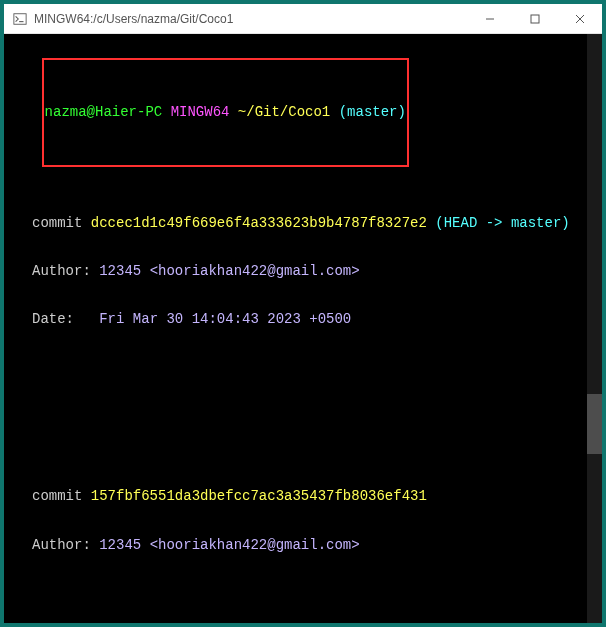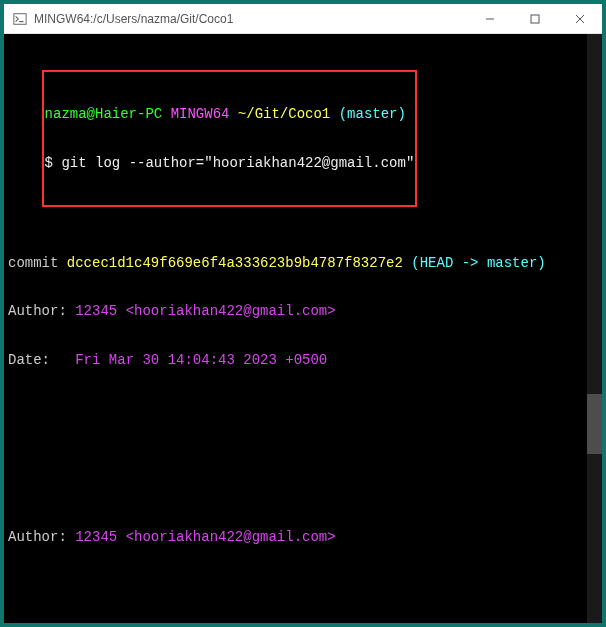--- a/index.html
+++ b/index.html
@@ -50,27 +50,27 @@
     white-space: pre;
     overflow: hidden;
     position: relative;
   }
   .line { white-space: pre; }
   .green { color: #33ff33; }
   .yellow { color: #ffff55; }
   .cyan { color: #55ffff; }
   .magenta { color: #ff55ff; }
   .white { color: #eeeeee; }
-  .grey { color: #d946ef; margin-top: 35px; }
-  .lbl { color:#cccccc; }
+  .grey { color: #c4b5fd; margin-top: 35px; }
+  .lbl { color:#cccccc;margin-left:24px; }
   .redbox {
     border: 2px solid #ff3030;
-    padding: 2px 1px;
+    padding: 12px 1px;
     display: inline-block;
-    margin-top:16px;
+    margin-top:4px;
   }
   .scrollbar {
     position: absolute;
     right: 0; top: 0; bottom: 0; width: 15px;
     background: #1a1a1a;
   }
   .scrollthumb {
     position:absolute; right:0; width:15px;
     top: 360px; height: 60px;
     background: #4d4d4d;
@@ -105,31 +105,31 @@
             <line x1="1" y1="1" x2="9" y2="9" stroke="#555" stroke-width="1"></line>
             <line x1="9" y1="1" x2="1" y2="9" stroke="#555" stroke-width="1"></line>
           </svg>
         </div>
     </div>
   </div>
 
   <div class="terminal">
     <div class="redbox">
       <div class="line"><span class="green">nazma@Haier-PC</span><span class="magenta"> MINGW64</span><span class="yellow"> ~/Git/Coco1</span><span class="cyan"> (master)</span></div>
-      <div class="line"><span class="white">$ </span><span class="white">git log --author="hooriakhan422@gmail.com"</span></div>
     </div>
 
     
     <div class="line"><span class="yellow lbl">commit </span><span class="yellow">dccec1d1c49f669e6f4a333623b9b4787f8327e2</span><span class="white"> </span><span class="cyan">(HEAD -&gt; master)</span></div>
     <div class="line"><span class="lbl">Author: </span><span class="grey">12345 &lt;hooriakhan422@gmail.com&gt;</span></div>
     <div class="line"><span class="lbl">Date:   </span><span class="grey">Fri Mar 30 14:04:43 2023 +0500</span></div>
     <div class="line">&nbsp;</div>
     <div class="line">&nbsp;</div>
 
     
+    <div class="line"><span class="yellow lbl">commit </span><span class="yellow">157fbf6551da3dbefcc7ac3a35437fb8036ef431</span></div>
     <div class="line"><span class="lbl">Author: </span><span class="grey">12345 &lt;hooriakhan422@gmail.com&gt;</span></div>
     
     
     
     <div class="line grey"></div>
     
     
 
     
     

